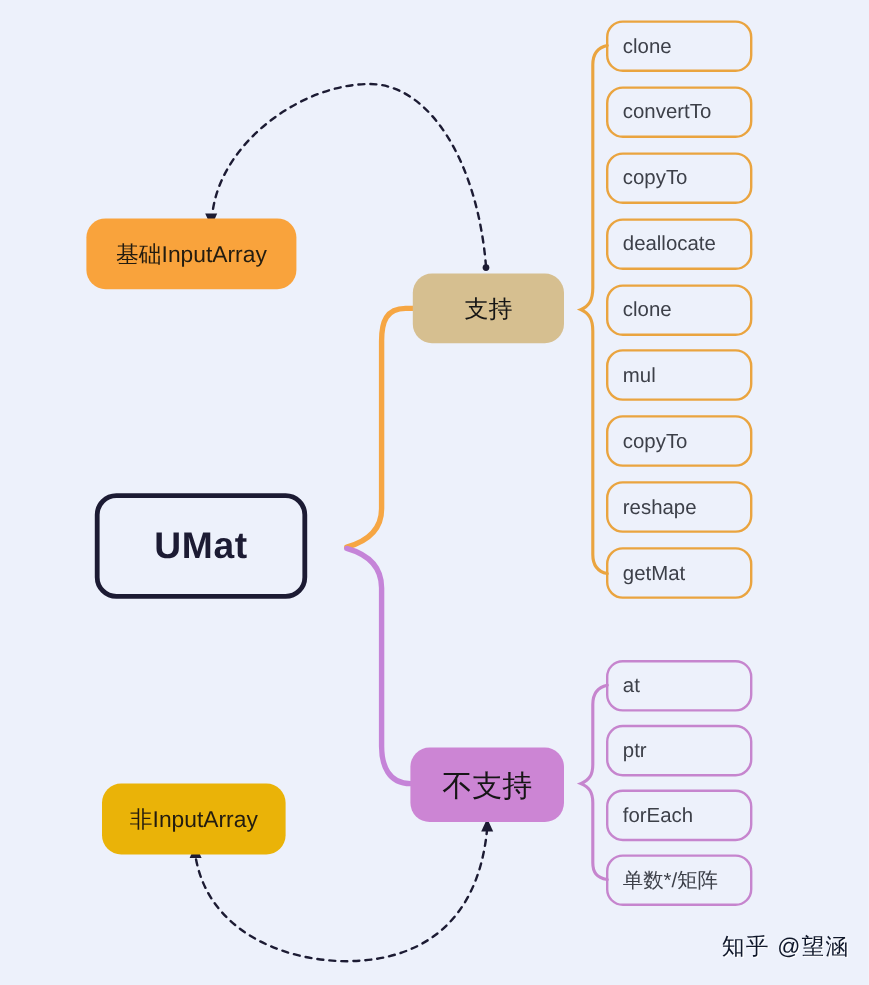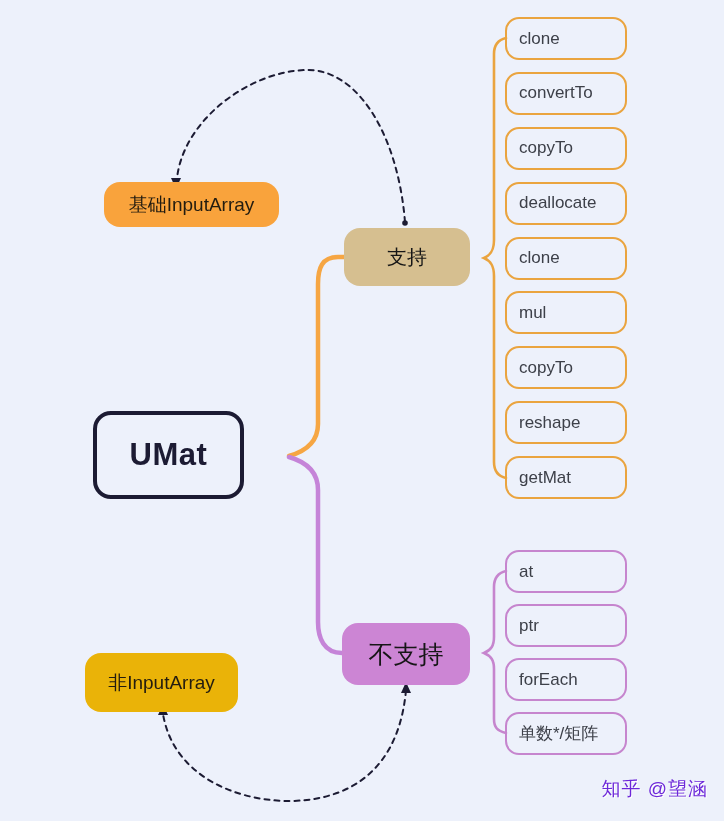--- a/index.html
+++ b/index.html
@@ -14,47 +14,47 @@
   .conn{fill:none;stroke-width:4.5;stroke-linecap:round;}
   .brace{fill:none;stroke-width:2.6;stroke-linecap:round;}
   .dashed{fill:none;stroke-width:2;stroke-dasharray:5 5;stroke-linecap:round;}
 
   .node{
     position:absolute;z-index:2;
     display:flex;align-items:center;justify-content:center;
     border-radius:16px;box-sizing:border-box;
     color:#231C10;font-weight:500;cursor:default;
   }
-  #node-base{left:104px;top:182px;width:175px;height:45px;background:#F9A33C;font-size:19px;}
+  #node-base{left:72px;top:182px;width:175px;height:59px;background:#F9A33C;font-size:19px;}
   #node-non{left:85px;top:653px;width:153px;height:59px;background:#eab308;font-size:19px;}
   #node-supported{left:344px;top:228px;width:126px;height:58px;background:#D6BF90;font-size:20px;color:#161616;}
   #node-unsupported{left:342px;top:623px;width:128px;height:62px;background:#CC85D4;font-size:25px;color:#161616;font-family:Liberation Mono, monospace;}
   #node-umat{
-    left:93px;top:411px;width:151px;height:88px;
+    left:79px;top:411px;width:177px;height:88px;
     background:transparent;border:4px solid #1C1B33;border-radius:18px;
     font-size:31px;font-weight:700;color:#1C1B33;letter-spacing:.5px;
   }
 
   .method-list{position:absolute;left:505px;width:122px;z-index:2;}
   #orange-list{top:17px;}
   #purple-list{top:550px;}
   .method{
     height:43px;box-sizing:border-box;
     border-radius:14px;
     display:flex;align-items:center;
     padding-left:12px;
     font-size:17px;color:#3D4049;
     background:transparent;
   }
   #orange-list .method{border:2.5px solid #EAA43F;margin-bottom:11.9px;}
   #purple-list .method{border:2.5px solid #C685CE;margin-bottom:11px;}
 
   .watermark{
     position:absolute;right:16px;bottom:19px;z-index:3;
-    font-size:19px;font-weight:500;color:#6d28d9;
+    font-size:19px;font-weight:500;color:#0f172a;
     text-shadow:1px 1px 0 #ffffff;
     letter-spacing:1px;
     margin-left:32px;
   }
 </style>
 </head>
 <body>
 
 <div class="canvas">
 

